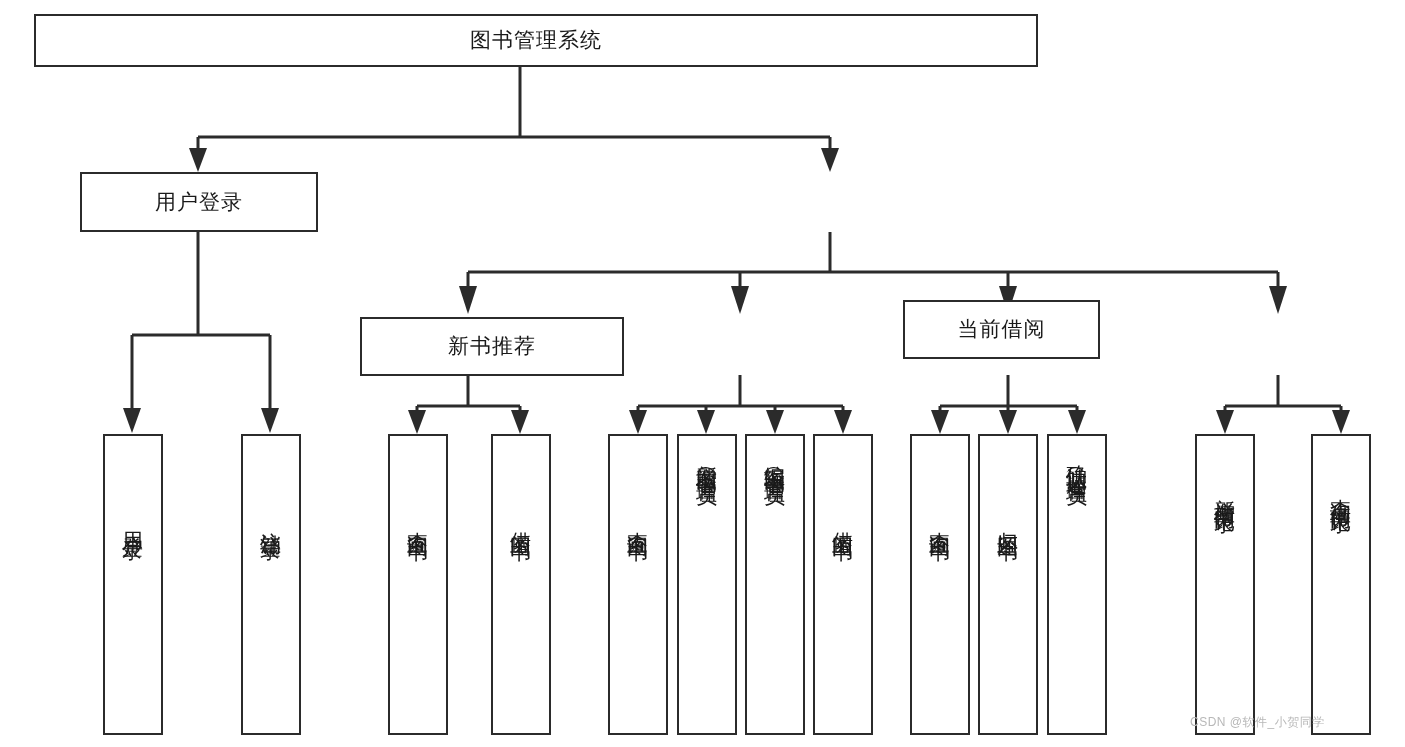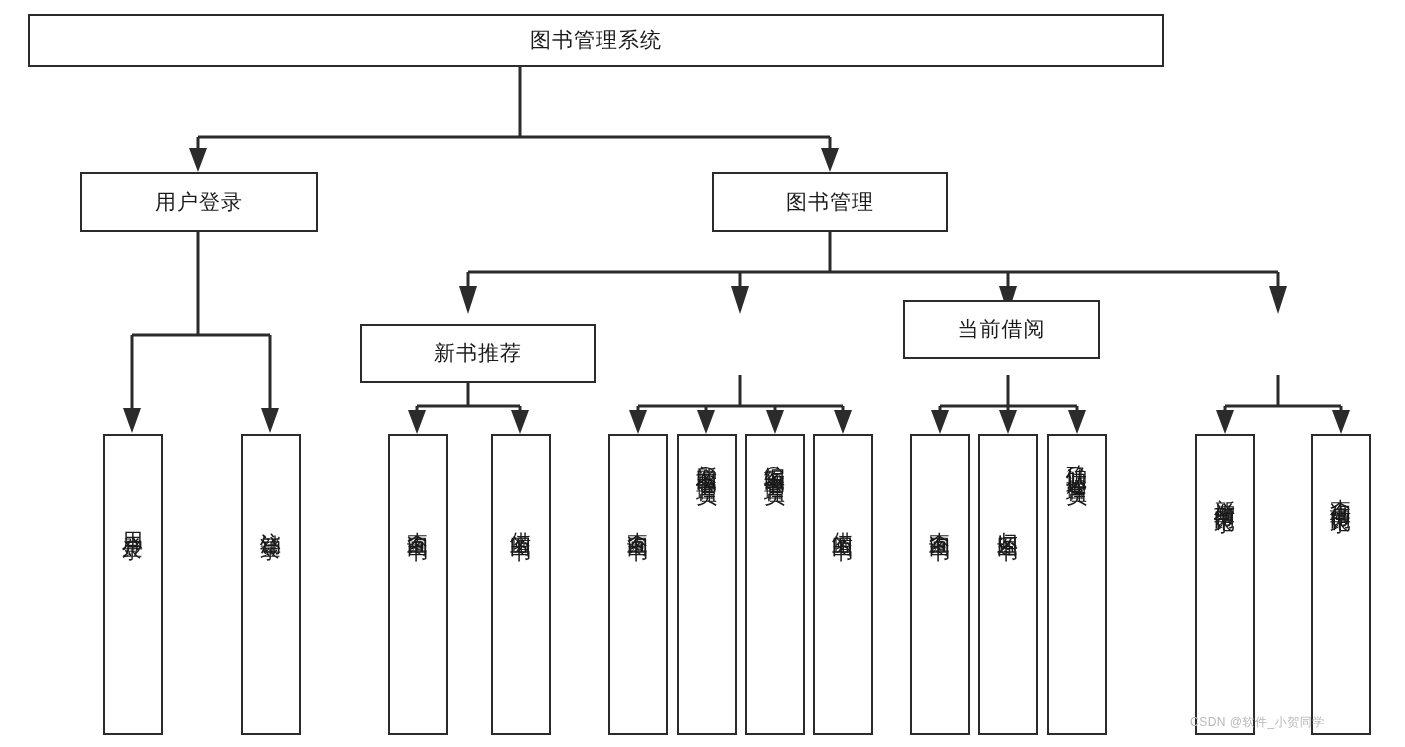--- a/index.html
+++ b/index.html
@@ -125,32 +125,29 @@
     <polygon points="1068,410 1086,410 1077,434"></polygon>
 
     <line x1="1278" y1="375" x2="1278" y2="406"></line>
     <line x1="1225" y1="406" x2="1341" y2="406"></line>
     <line x1="1225" y1="406" x2="1225" y2="412"></line>
     <line x1="1341" y1="406" x2="1341" y2="412"></line>
     <polygon points="1216,410 1234,410 1225,434"></polygon>
     <polygon points="1332,410 1350,410 1341,434"></polygon>
   </svg>
 
-  <div class="node h" style="left:28px;top:14px;width:1136px;height:53px;">
+  <div class="node h" style="left:34px;top:14px;width:1004px;height:53px;">
     <span class="label">图书管理系统</span>
   </div>
 
   <div class="node h" style="left:80px;top:172px;width:238px;height:60px;">
     <span class="label">用户登录</span>
   </div>
-  <div class="node h" style="left:712px;top:172px;width:236px;height:60px;">
-    <span class="label">图书管理</span>
-  </div>
 
-  <div class="node h" style="left:360px;top:324px;width:236px;height:59px;">
+  <div class="node h" style="left:360px;top:317px;width:264px;height:59px;">
     <span class="label">新书推荐</span>
   </div>
   <div class="node h" style="left:903px;top:300px;width:197px;height:59px;">
     <span class="label">当前借阅</span>
   </div>
 
   <div class="node v" style="left:103px;top:434px;width:60px;height:301px;padding-top:79px;">
     <span class="label">用户登录</span>
   </div>
   <div class="node v" style="left:241px;top:434px;width:60px;height:301px;padding-top:79px;">

